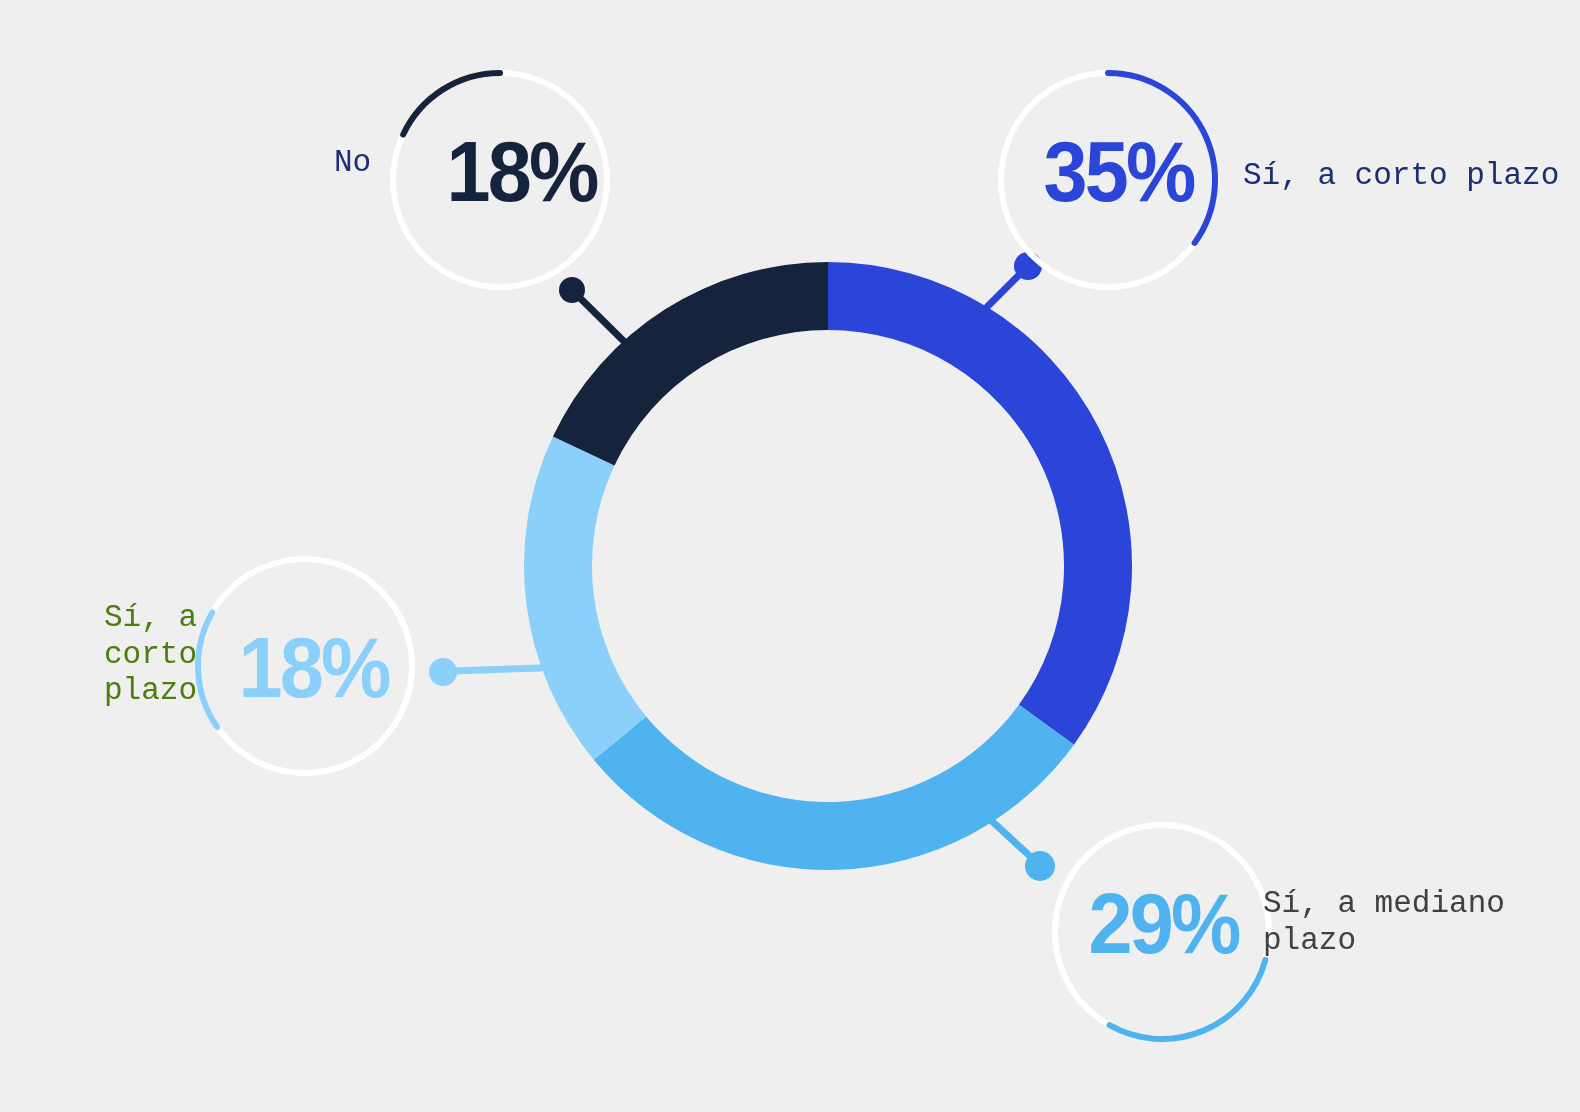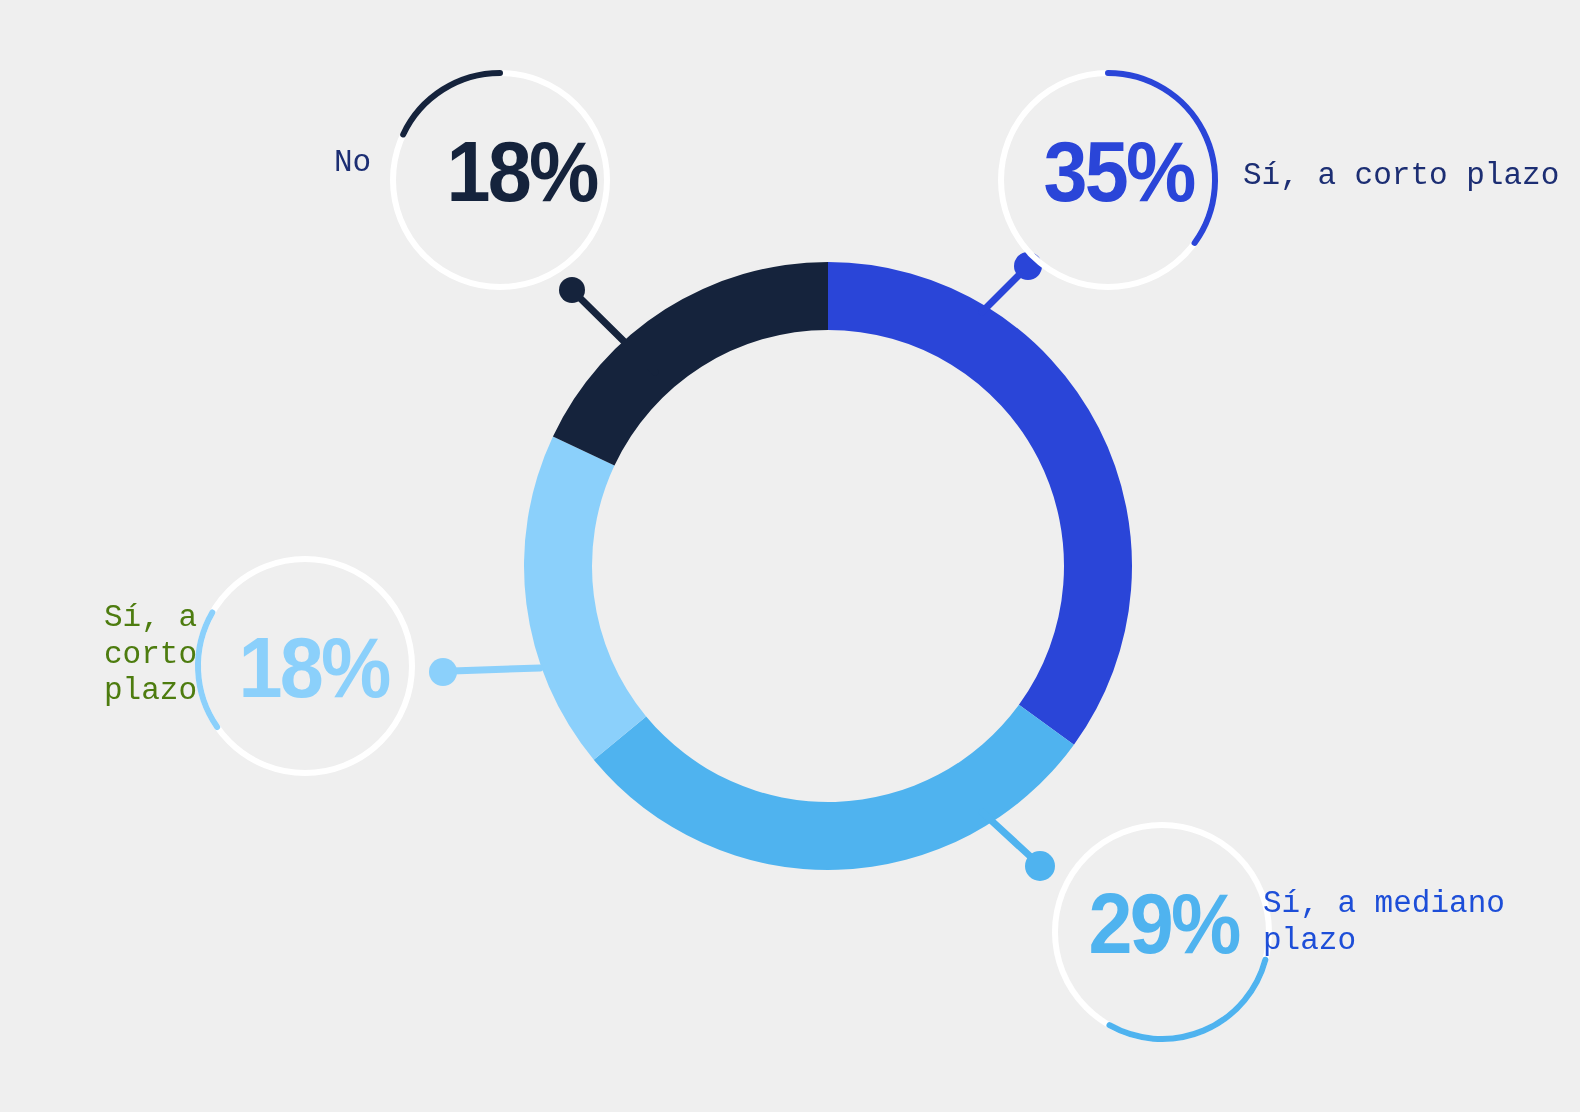--- a/index.html
+++ b/index.html
@@ -112,16 +112,16 @@
 
   <div class="callout-value" id="value-largo" style="color: rgb(42, 69, 216);">35%</div>
   <div class="callout-label" id="label-largo" style="color: rgb(28, 46, 115);">Sí, a corto plazo</div>
 
   <div class="callout-value" id="value-corto" style="color: rgb(139, 208, 251);">18%</div>
   <div class="callout-label" id="label-corto" style="color: #4d7c0f;">Sí, a
 corto
 plazo</div>
 
   <div class="callout-value" id="value-mediano" style="color: rgb(79, 179, 239);">29%</div>
-  <div class="callout-label" id="label-mediano" style="color: #1d4ed8;">Sí, a mediano
+  <div class="callout-label" id="label-mediano" style="color: #404040;">Sí, a mediano
 plazo</div>
 
 </div>
 
 </body></html>

